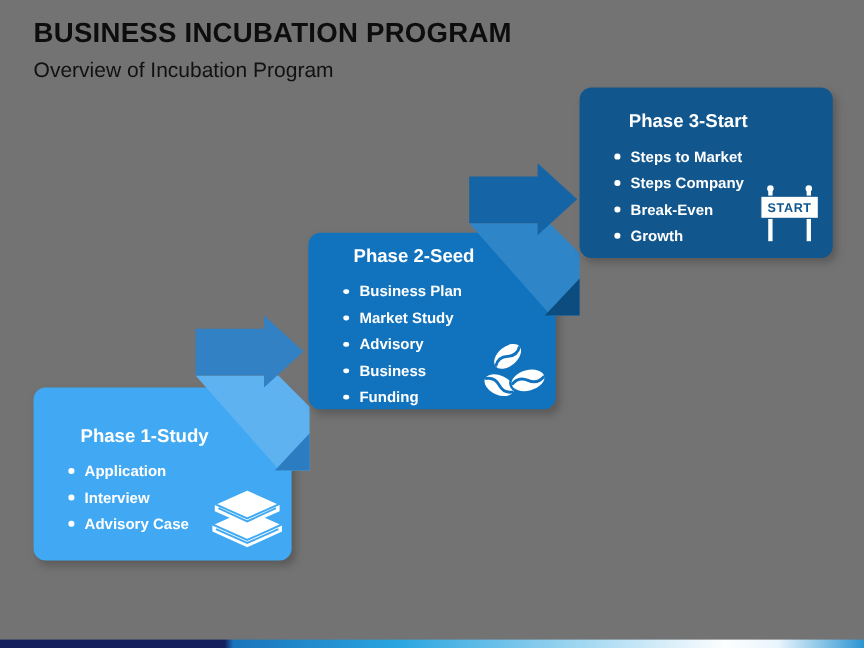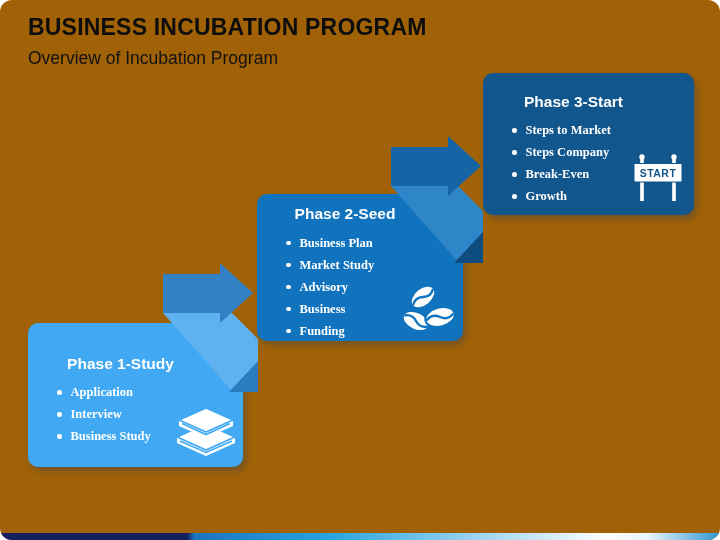--- a/index.html
+++ b/index.html
@@ -24,32 +24,32 @@
     display:flex;flex-direction:column;justify-content:center;
   }
   .card-1{left:28px;top:323px;width:215px;height:144px;z-index:10;}
   .card-2{left:257px;top:194px;width:206px;height:147px;z-index:30;}
   .card-3{left:483px;top:73px;width:211px;height:142px;z-index:50;}
   .card-title{
     font-size:15.5px;font-weight:700;text-align:center;
     padding-right:30px;margin:12px 0 9px 0;
   }
   .card ul{list-style:none;margin:0;padding:0 0 0 29px;}
-  .card li{display:flex;align-items:center;height:22px;font-size:12.5px;font-weight:600;font-family:Liberation Serif, serif;}
+  .card li{display:flex;align-items:center;height:22px;font-size:12.5px;font-weight:600;}
   .dot{width:4.5px;height:4.5px;border-radius:50%;background:#fff;margin-right:9px;flex:0 0 auto;}
   .card-icon{position:absolute;}
   .icon-books{right:4px;bottom:9px;}
   .icon-seeds{right:6px;bottom:7px;}
   .icon-start{right:10px;bottom:12px;}
   .footer-bar{position:absolute;left:0;bottom:0;width:720px;height:7px;}
 </style>
 </head>
 <body>
 
-<div class="slide" style="background: #a16207; border-radius: 12px;">
+<div class="slide" style="background: #737373;">
 
   <h1 class="slide-title">BUSINESS INCUBATION PROGRAM</h1>
   <h2 class="slide-subtitle">Overview of Incubation Program</h2>
 
   <svg class="connector-svg z20" width="720" height="540" viewBox="0 0 720 540">
     <polygon points="163,313 232,313 258,339 258,392 233,392" fill="#5FB2F0"></polygon>
     <polygon points="229,392 258,361 258,392" fill="#2B7CC0"></polygon>
     <polygon points="163,274 220,274 220,263 253,293 220,323 220,313 163,313" fill="#3181C4"></polygon>
   </svg>
 
@@ -65,21 +65,21 @@
         <li>
           <span class="dot"></span>
           <span>Application</span>
         </li>
         <li>
           <span class="dot"></span>
           <span>Interview</span>
         </li>
         <li>
           <span class="dot"></span>
-          <span>Business Study</span>
+          <span>Advisory Case</span>
         </li>
       </ul>
     <svg class="card-icon icon-books" width="66" height="54" viewBox="0 0 66 54">
       <path d="M4 33 L33 46 L62 33 L62 39 L33 52 L4 39 Z" fill="#fff"></path>
       <path d="M7 37 L33 48.5 L59 37" fill="none" stroke-width="1.6" stroke="#41A9F3"></path>
       <path d="M33 20 L62 33 L33 46 L4 33 Z" fill="#fff" stroke-width="1.6" stroke="#41A9F3"></path>
       <path d="M6 16 L33 28 L60 16 L60 22 L33 34 L6 22 Z" fill="#fff"></path>
       <path d="M9 19.5 L33 30.5 L57 19.5" fill="none" stroke-width="1.6" stroke="#41A9F3"></path>
       <path d="M33 4 L60 16 L33 28 L6 16 Z" fill="#fff" stroke-width="1.6" stroke="#41A9F3"></path>
     </svg>

